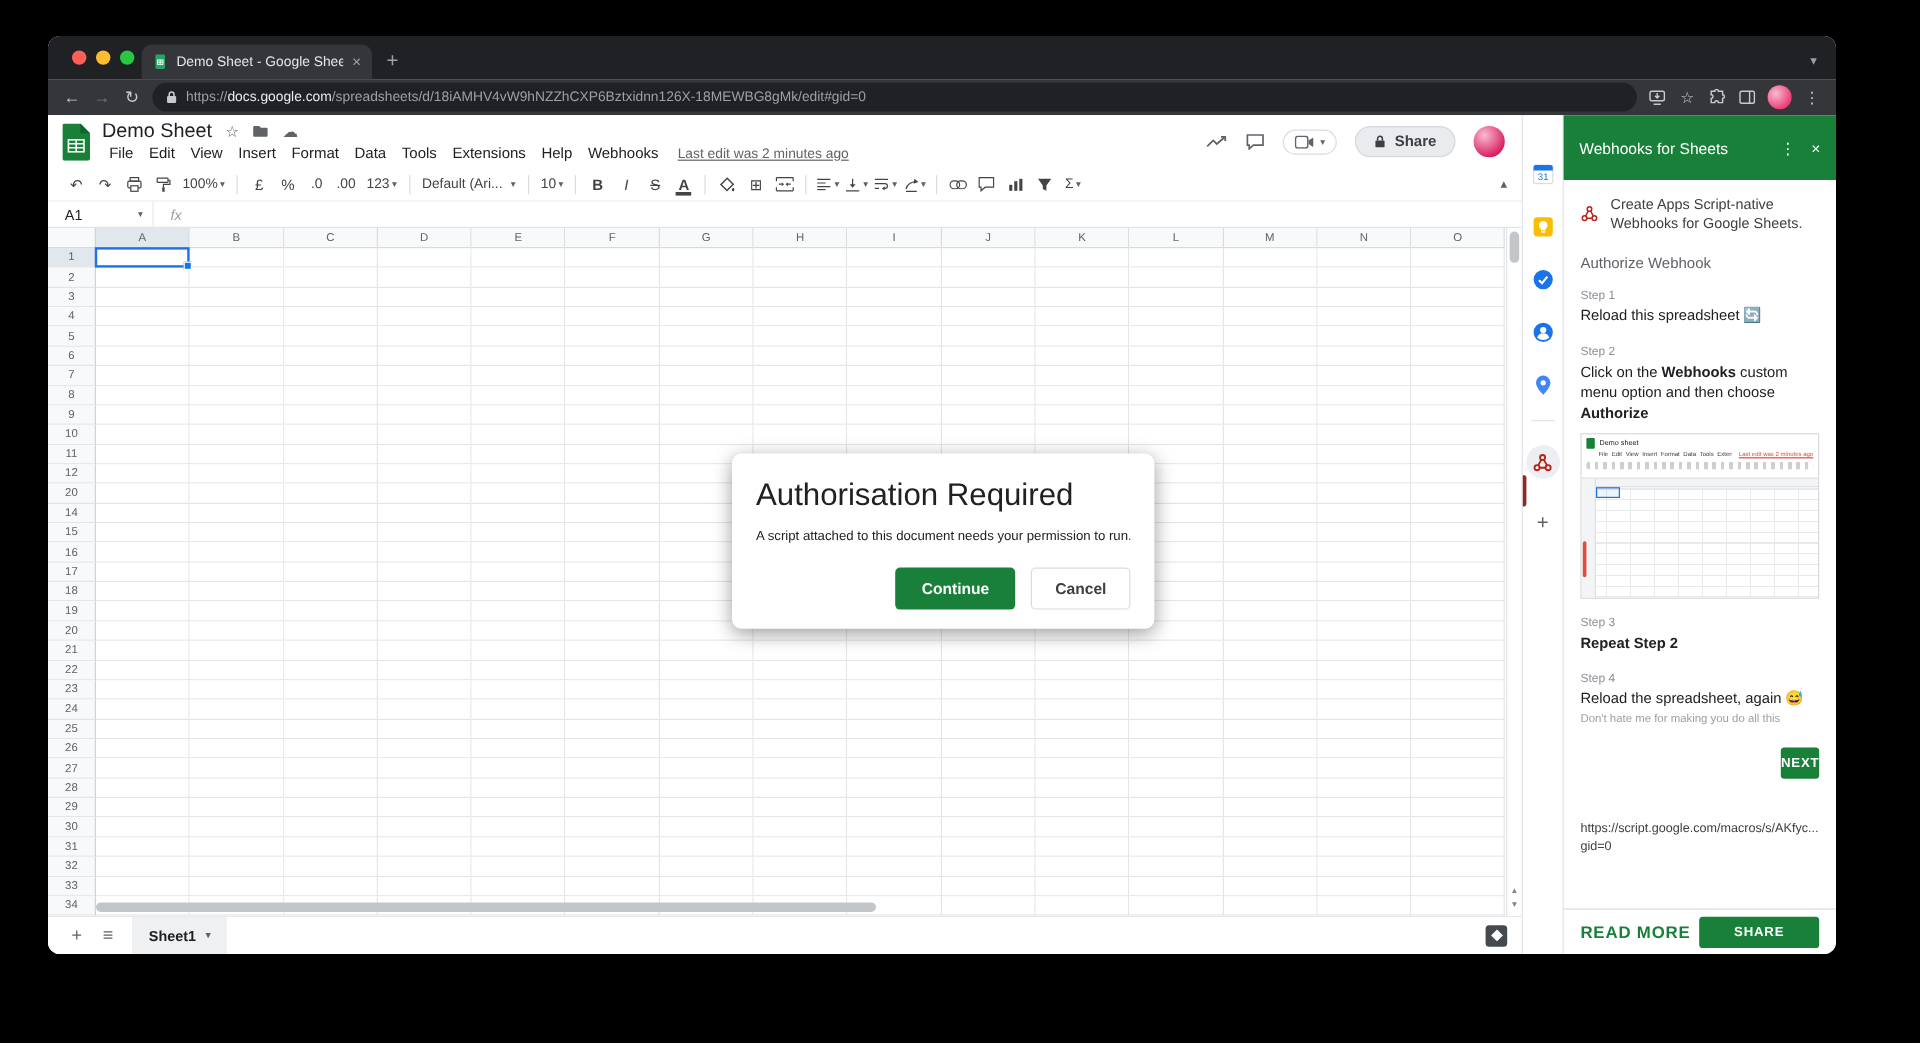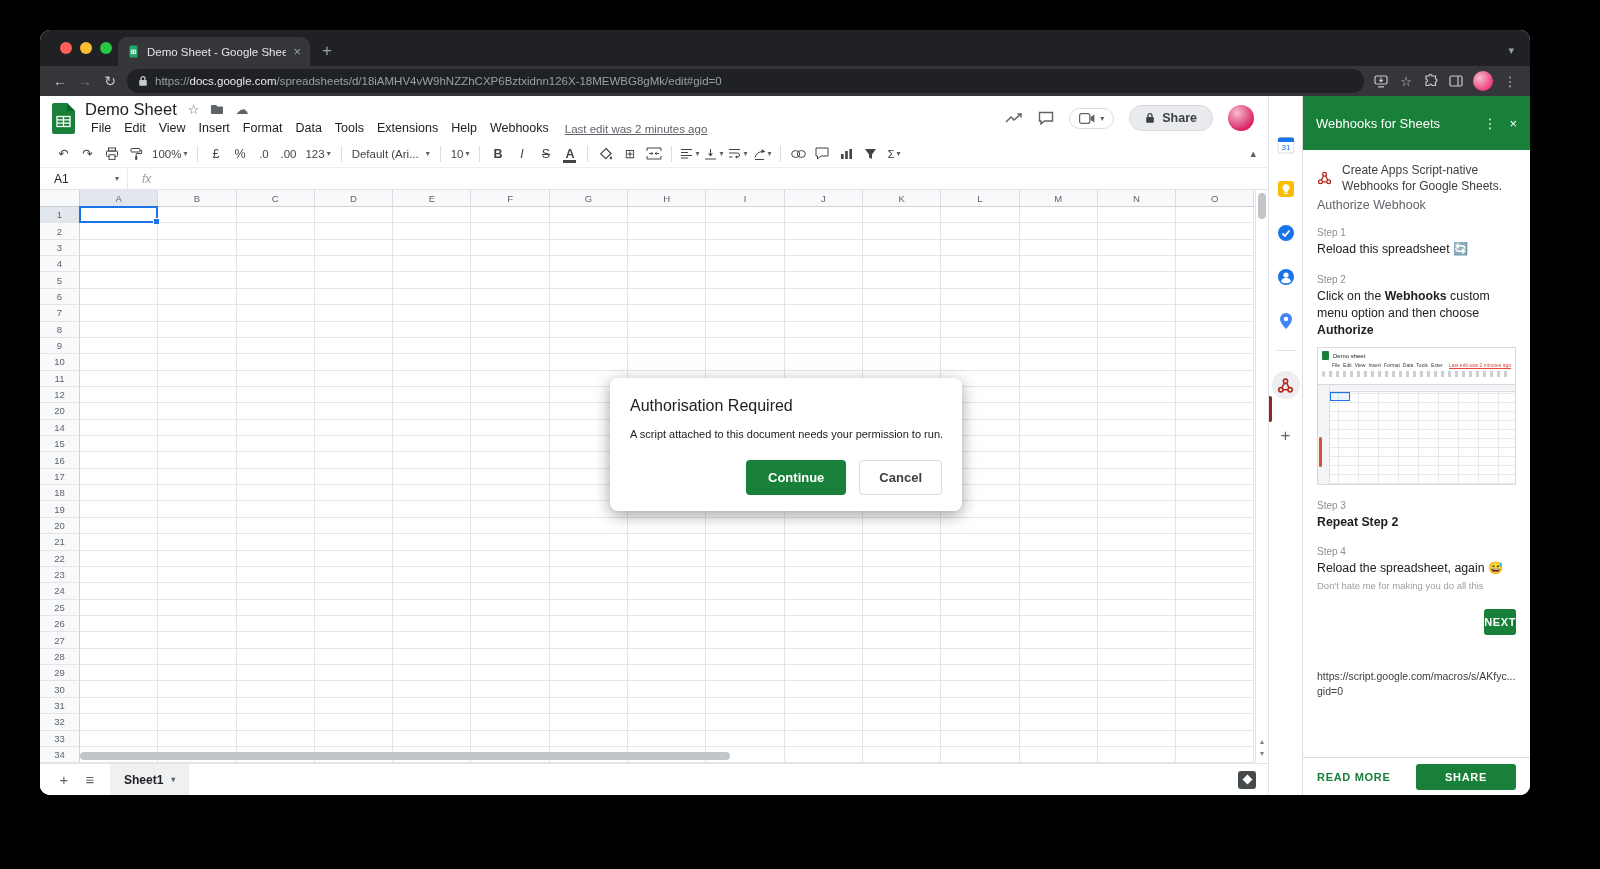--- a/index.html
+++ b/index.html
@@ -88,21 +88,21 @@
 .active-marker{position:absolute;left:0;top:300px;width:3px;height:26px;background:#8d2a22;border-radius:0 2px 2px 0;}
 .strip-plus{color:#5f6368;font-size:17px;margin-top:2px;line-height:1;}
 
 .sidebar{width:228px;flex:0 0 auto;border-left:1px solid #dadce0;display:flex;flex-direction:column;background:#fff;}
 .sb-head{height:54px;background:var(--c-brand_green,#188038);display:flex;align-items:center;gap:13px;padding:0 13px;flex:0 0 auto;}
 .sb-title{flex:1;color:#fff;font-size:13px;font-weight:500;white-space:nowrap;overflow:hidden;}
 .sb-hic{color:#fff;font-size:13px;line-height:1;}
 .sb-body{flex:1;padding:12px 14px 0;min-height:0;font-size:12px;color:#202124;overflow:hidden;}
 .intro{display:flex;gap:10px;align-items:center;}
 .intro-text{font-size:12px;color:#3c4043;line-height:1.35;}
-.authz{margin-top:4px;font-size:12.5px;color:#5f6368;font-weight:500;}
+.authz{margin-top:18px;font-size:12.5px;color:#5f6368;font-weight:500;}
 .step{margin-top:15px;}
 .step-label{font-size:10px;color:#8a9096;}
 .step-text{margin-top:3px;font-size:12.3px;color:#202124;line-height:1.4;}
 .bwd{font-weight:700;}
 .step-note{margin-top:2px;font-size:9.5px;color:#9aa0a6;}
 .thumb{margin-top:8px;border:1px solid #d7d9dc;height:138px;position:relative;background:#fff;overflow:hidden;}
 .thumb-top{display:flex;align-items:center;gap:4px;padding:3px 4px 1px;}
 .thumb-logo{width:7px;height:9px;background:var(--c-brand_green,#188038);border-radius:1px;flex:0 0 auto;}
 .thumb-title{font-size:6px;color:#202124;white-space:nowrap;}
 .thumb-menus{display:flex;align-items:center;padding:1px 4px 2px 14px;}
@@ -113,25 +113,25 @@
 .thumb-grid{position:absolute;left:0;right:0;top:36px;bottom:0;border-top:1px solid #d7d9dc;background-image:repeating-linear-gradient(0deg,#e8e9ea 0 1px,transparent 1px 9px),repeating-linear-gradient(90deg,#e8e9ea 0 1px,transparent 1px 20px);}
 .thumb-rowhdr{position:absolute;left:0;top:0;bottom:0;width:12px;background:#f3f4f5;border-right:1px solid #dcdee0;}
 .thumb-colhdr{position:absolute;left:0;right:0;top:0;height:7px;background:#f3f4f5;border-bottom:1px solid #dcdee0;}
 .thumb-sel{position:absolute;left:12px;top:7px;width:20px;height:9px;border:1px solid var(--c-selection_blue,#1a73e8);background:rgba(26,115,232,.08);}
 .thumb-ann{position:absolute;left:1px;top:52px;width:3px;height:30px;background:#e04a3f;border-radius:2px;}
 .next-row{margin-top:18px;display:flex;justify-content:flex-end;}
 .next-btn{background:var(--c-brand_green,#188038);color:#fff;font-size:11px;font-weight:700;letter-spacing:.6px;padding:7px 0;border-radius:3px;border:none;font-family:inherit;}
 .sb-url{margin-top:34px;font-size:10.5px;color:#3c4043;line-height:1.5;}
 .sb-url div{white-space:nowrap;overflow:hidden;}
 .sb-foot{height:38px;border-top:1px solid #dadce0;display:flex;align-items:center;justify-content:space-between;padding:0 14px;flex:0 0 auto;}
-.readmore{color:var(--c-brand_green,#188038);font-size:11px;font-weight:700;letter-spacing:.7px;background:none;border:none;font-family:inherit;}
+.readmore{color:var(--c-brand_green,#188038);font-size:14px;font-weight:700;letter-spacing:.7px;background:none;border:none;font-family:inherit;}
 .sharebtn2{background:var(--c-brand_green,#188038);color:#fff;font-size:11px;font-weight:700;letter-spacing:.7px;padding:7px 0;width:100px;text-align:center;border-radius:3px;border:none;font-family:inherit;}
 
 .dialog{position:absolute;left:610px;top:378px;width:352px;background:#fff;border-radius:8px;box-shadow:0 4px 16px rgba(0,0,0,.38);padding:19px 20px 16px;z-index:100;}
-.dlg-title{font-size:16px;color:#202124;font-weight:400;}
+.dlg-title{font-size:26px;color:#202124;font-weight:400;}
 .dlg-msg{margin-top:13px;font-size:11px;color:#202124;white-space:nowrap;overflow:hidden;}
 .dlg-actions{margin-top:20px;display:flex;justify-content:flex-end;gap:13px;}
 .btn-continue{background:var(--c-dialog_green,#188038);color:#fff;font-size:13px;font-weight:700;padding:9px 22px;border-radius:4px;border:none;font-family:inherit;}
 .btn-cancel{background:#fff;color:#3c4043;font-size:13px;font-weight:700;padding:9px 19px;border-radius:4px;border:1px solid #dadce0;font-family:inherit;}
 </style>
 </head>
 <body>
 
 <div class="stage">
   <div class="window">

